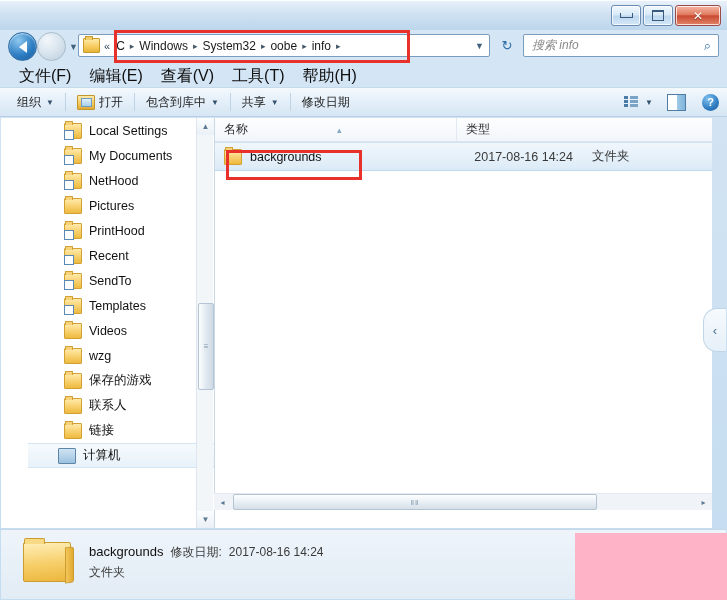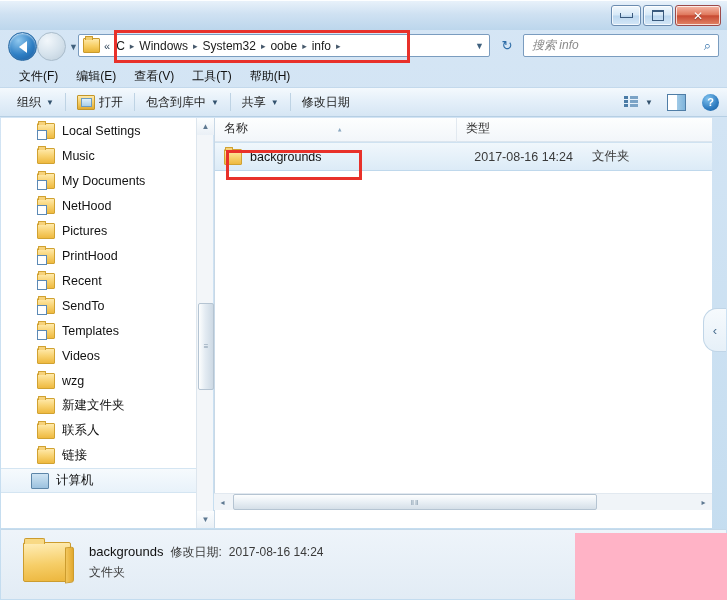--- a/index.html
+++ b/index.html
@@ -90,21 +90,21 @@
     box-sizing:border-box;display:flex;align-items:center;
   }
   #searchph{margin-left:8px;color:#8a8a8a;font-style:italic;font-size:12px;}
   #searchicon{margin-left:auto;margin-right:7px;color:#2f6ea8;font-size:13px;}
 
   
   #menubar{
     position:absolute;left:0;top:66px;width:727px;height:20px;
     display:flex;align-items:center;padding-left:10px;box-sizing:border-box;
   }
-  .menuitem{padding:1px 9px;font-size:12px;color:#101010;}
+  .menuitem{padding:1px 9px;font-size:16px;color:#101010;}
 
   
   #toolbar{
     position:absolute;left:0;top:87px;width:727px;height:30px;
     background:linear-gradient(180deg,#f4f9fd 0%,#e4eff9 48%,#d6e6f4 100%);
     border-top:1px solid #c3d9ec;border-bottom:1px solid #b6cfe4;
     display:flex;align-items:center;box-sizing:border-box;
   }
   .tbitem{display:flex;align-items:center;padding:0 9px;font-size:12px;color:#1d1d1d;height:26px;}
   .tbcaret{margin-left:5px;font-size:8px;color:#33526e;}
@@ -132,21 +132,21 @@
   #helpbtn{
     width:17px;height:17px;border-radius:50%;margin-left:16px;
     background:radial-gradient(circle at 35% 28%,#7fc2ef 0%,#2f7cc0 60%,#1b5e9c 100%);
     color:#fff;font-size:11px;font-weight:bold;
     display:flex;align-items:center;justify-content:center;
   }
 
   
   #navpane{
     position:absolute;left:1px;top:118px;width:195px;height:410px;
-    background:#fff;overflow:hidden;
+    background:#fff;overflow:hidden;padding-left:27px;
   }
   .navrow{
     height:25px;display:flex;align-items:center;padding-left:36px;
     font-size:12.5px;color:#111;box-sizing:border-box;
   }
   .navrow.sel{
     background:linear-gradient(180deg,#f6fafd 0%,#e8f2fa 100%);
     border-top:1px solid #d4e5f2;border-bottom:1px solid #d4e5f2;
     padding-left:30px;
   }
@@ -190,21 +190,21 @@
   #listpane{
     position:absolute;left:214px;top:118px;width:498px;height:410px;
     background:#fff;border-left:1px solid #c8d8e6;box-sizing:border-box;
   }
   #colhead{
     height:23px;display:flex;align-items:center;
     background:linear-gradient(180deg,#fdfefe 0%,#f2f6fa 100%);
     border-bottom:1px solid #dbe5ee;font-size:12px;color:#2b2b2b;
   }
   .col{box-sizing:border-box;padding-left:9px;height:24px;line-height:23px;
-    border-right:1px solid #e2e9f0;font-family:Liberation Mono, monospace;}
+    border-right:1px solid #e2e9f0;}
   .col.name{width:242px;position:relative;}
   .col.date{width:126px;}
   .col.type{width:100px;border-right:none;}
   #sortmark{position:absolute;left:122px;top:1px;color:#8aa7c0;font-size:9px;}
   .filerow{
     height:27px;display:flex;align-items:center;font-size:12.5px;color:#111;
   }
   .filerow.sel{
     background:linear-gradient(180deg,#f0f7fc 0%,#dcebf7 100%);
     border-top:1px solid #cfe2f1;border-bottom:1px solid #bfd8ec;
@@ -394,24 +394,20 @@
       </div>
     </div>
   </div>
 
   <div id="navpane">
     <div class="navrow">
       <span class="nicon folder shortcut"></span>
       <span>Local Settings</span>
     </div>
     <div class="navrow">
-      <span class="nicon folder"></span>
-      <span>Music</span>
-    </div>
-    <div class="navrow">
       <span class="nicon folder shortcut"></span>
       <span>My Documents</span>
     </div>
     <div class="navrow">
       <span class="nicon folder shortcut"></span>
       <span>NetHood</span>
     </div>
     <div class="navrow">
       <span class="nicon folder"></span>
       <span>Pictures</span>
@@ -435,21 +431,21 @@
     <div class="navrow">
       <span class="nicon folder"></span>
       <span>Videos</span>
     </div>
     <div class="navrow">
       <span class="nicon folder"></span>
       <span>wzg</span>
     </div>
     <div class="navrow">
       <span class="nicon folder"></span>
-      <span>新建文件夹</span>
+      <span>保存的游戏</span>
     </div>
     <div class="navrow">
       <span class="nicon folder"></span>
       <span>联系人</span>
     </div>
     <div class="navrow">
       <span class="nicon folder"></span>
       <span>链接</span>
     </div>
     <div class="navrow sel">

